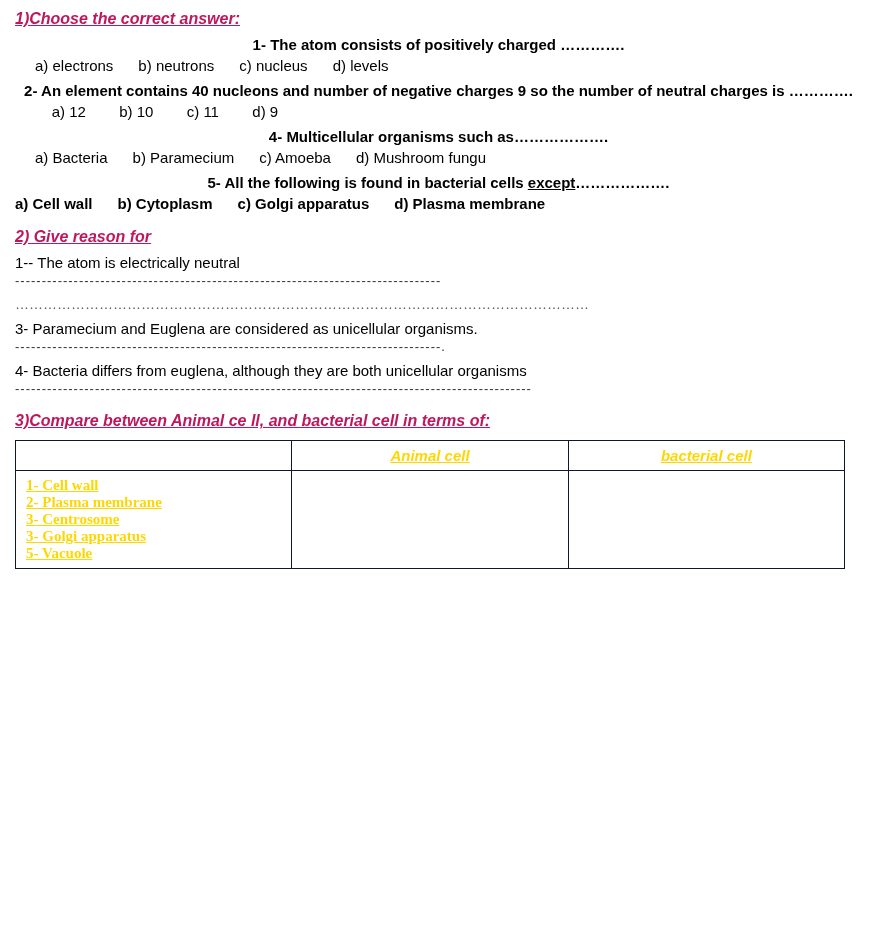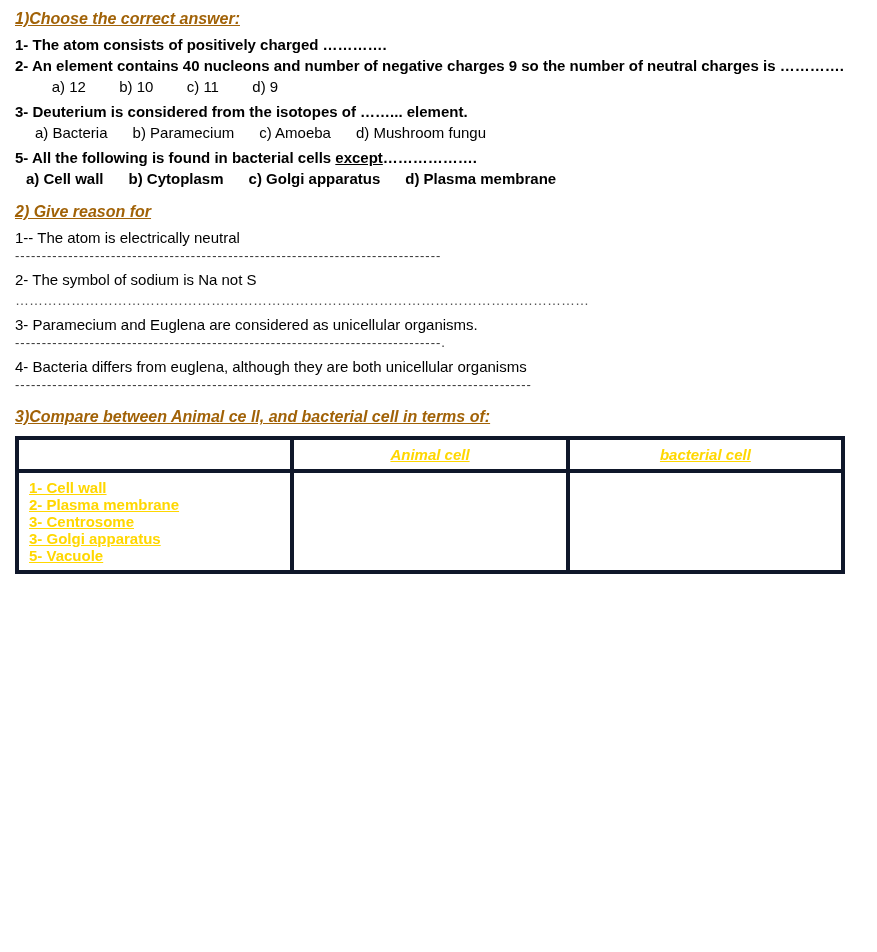--- a/index.html
+++ b/index.html
@@ -10,38 +10,39 @@
     body {
       background: #fff;
       font-family: Arial, sans-serif;
       font-size: 15px;
       color: #000;
       padding: 10px 15px;
       width: 877px;
       min-height: 952px;
     }
     .section-title {
-      color: #a16207;
+      color: #be185d;
       font-weight: bold;
       font-style: italic;
       text-decoration: underline;
       font-size: 16px;
       margin-bottom: 8px;
     }
     .question {
       font-weight: bold;
       margin-bottom: 4px;
+      text-align: center;
     }
     .choices {
       margin-left: 20px;
       margin-bottom: 8px;
     }
     .choices-bold {
       font-weight: bold;
-      margin-left: 11px;
+      margin-left: 0;
       margin-bottom: 8px;
     }
     .dotted-line {
       color: #555;
       margin: 4px 0 8px 0;
       font-size: 14px;
     }
     .section-gap {
       margin-top: 16px;
       margin-bottom: 8px;
@@ -51,64 +52,68 @@
       color: #333;
       letter-spacing: 1px;
       margin-bottom: 8px;
     }
     table {
       width: 98%;
       border-collapse: collapse;
       margin-top: 10px;
     }
     table td, table th {
-      border: 4px solid #0f172a;
+      border: 1px solid #0f172a;
       padding: 6px 10px;
       vertical-align: top;
     }
     .table-header-cell {
       font-weight: bold;
       font-style: italic;
       text-decoration: underline;
       color: #FFD700;
       text-align: center;
     }
     .table-row-labels {
       font-weight: bold;
       color: #FFD700;
       text-decoration: underline;
+      font-family: Liberation Serif, serif;
     }
     .q2-item {
       margin-bottom: 2px;
     }
     .except {
       text-decoration: underline;
     }
   </style>
 </head>
 <body>
 
 <div>
   <div class="section-title">1)Choose the correct answer:</div>
 
   <div class="question">
     <span>1- </span><span>The atom consists of positively charged ………….</span>
   </div>
+  <div class="choices">
+    a) electrons &nbsp;&nbsp;&nbsp;&nbsp; b) neutrons &nbsp;&nbsp;&nbsp;&nbsp; c) nucleus &nbsp;&nbsp;&nbsp;&nbsp; d) levels
+  </div>
 
   <div class="question">
     <span>2- </span><span>An element contains 40 nucleons and number of negative charges 9 so the number of neutral charges is ………….</span>
   </div>
   <div class="choices">
     &nbsp;&nbsp;&nbsp; a) 12 &nbsp;&nbsp;&nbsp;&nbsp;&nbsp;&nbsp; b) 10 &nbsp;&nbsp;&nbsp;&nbsp;&nbsp;&nbsp; c) 11 &nbsp;&nbsp;&nbsp;&nbsp;&nbsp;&nbsp; d) 9
   </div>
 
+
   <div class="question">
-    <span>3- </span><span>Deuterium is considered from the isotopes of ……... element.</span>
+    <span>4- </span><span>Multicellular organisms such as……………….</span>
   </div>
-
   <div class="choices">
     a) Bacteria &nbsp;&nbsp;&nbsp;&nbsp; b) Paramecium &nbsp;&nbsp;&nbsp;&nbsp; c) Amoeba &nbsp;&nbsp;&nbsp;&nbsp; d) Mushroom fungu
   </div>
 
   <div class="question">
     <span>5- </span><span>All the following is found in bacterial cells <span class="except">except</span>……………….</span>
   </div>
   <div class="choices-bold">
     <strong>a) Cell wall &nbsp;&nbsp;&nbsp;&nbsp; b) Cytoplasm &nbsp;&nbsp;&nbsp;&nbsp; c) Golgi apparatus &nbsp;&nbsp;&nbsp;&nbsp; d) Plasma membrane</strong>
   </div>
@@ -117,23 +122,20 @@
 <div class="section-gap">
   <div class="section-title">2) Give reason for</div>
 
   <div class="q2-item">
     <span>1-- The atom is electrically neutral</span>
   </div>
   <div class="dash-line">
     --------------------------------------------------------------------------------
   </div>
 
-  <div class="q2-item">
-    <span>2- The symbol of sodium is Na not S</span>
-  </div>
   <div class="dotted-line">
     ……………………………………………………………………………………………………………
   </div>
 
   <div class="q2-item">
     <span>3- Paramecium and Euglena are considered as unicellular organisms.</span>
   </div>
   <div class="dash-line">
     --------------------------------------------------------------------------------.
   </div>

